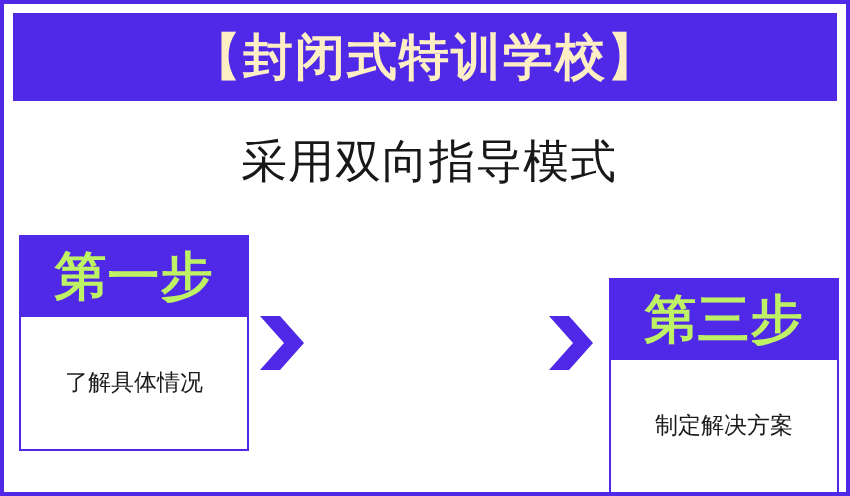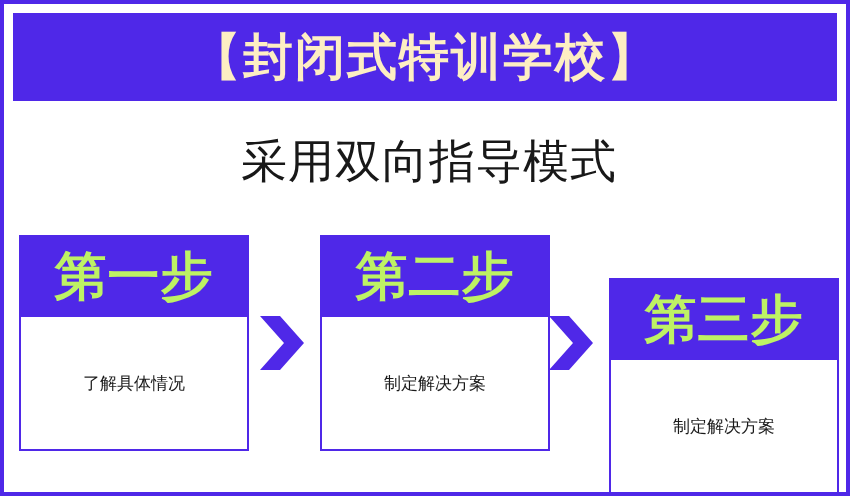--- a/index.html
+++ b/index.html
@@ -101,21 +101,21 @@
     border: 2px solid #4f28e8;
     border-top: none;
     box-sizing: border-box;
     display: flex;
     align-items: center;
     justify-content: center;
     padding: 0 6px;
   }
   .step-body .step-body-text {
     color: #1a1a1a;
-    font-size: 17px;
+    font-size: 23px;
     line-height: 1.3;
     white-space: nowrap;
     font-family: "DejaVu Sans", "Liberation Sans", sans-serif;
   }
 
   
   .chevron {
     position: absolute;
     top: 81px;
     width: 48px;
@@ -146,28 +146,20 @@
         <span class="step-body-text">了解具体情况</span>
       </div>
     </div>
 
     <div class="chevron c1">
       <svg viewBox="0 0 48 54" xmlns="http://www.w3.org/2000/svg" aria-hidden="true">
         <polygon points="0,0 24,27 0,54 20,54 44,27 20,0" fill="#4f28e8"></polygon>
       </svg>
     </div>
 
-    <div class="step-card s2">
-      <div class="step-head">
-        <span class="step-head-text">第二步</span>
-      </div>
-      <div class="step-body">
-        <span class="step-body-text">制定解决方案</span>
-      </div>
-    </div>
 
     <div class="chevron c2">
       <svg viewBox="0 0 48 54" xmlns="http://www.w3.org/2000/svg" aria-hidden="true">
         <polygon points="0,0 24,27 0,54 20,54 44,27 20,0" fill="#4f28e8"></polygon>
       </svg>
     </div>
 
     <div class="step-card s3">
       <div class="step-head">
         <span class="step-head-text">第三步</span>

